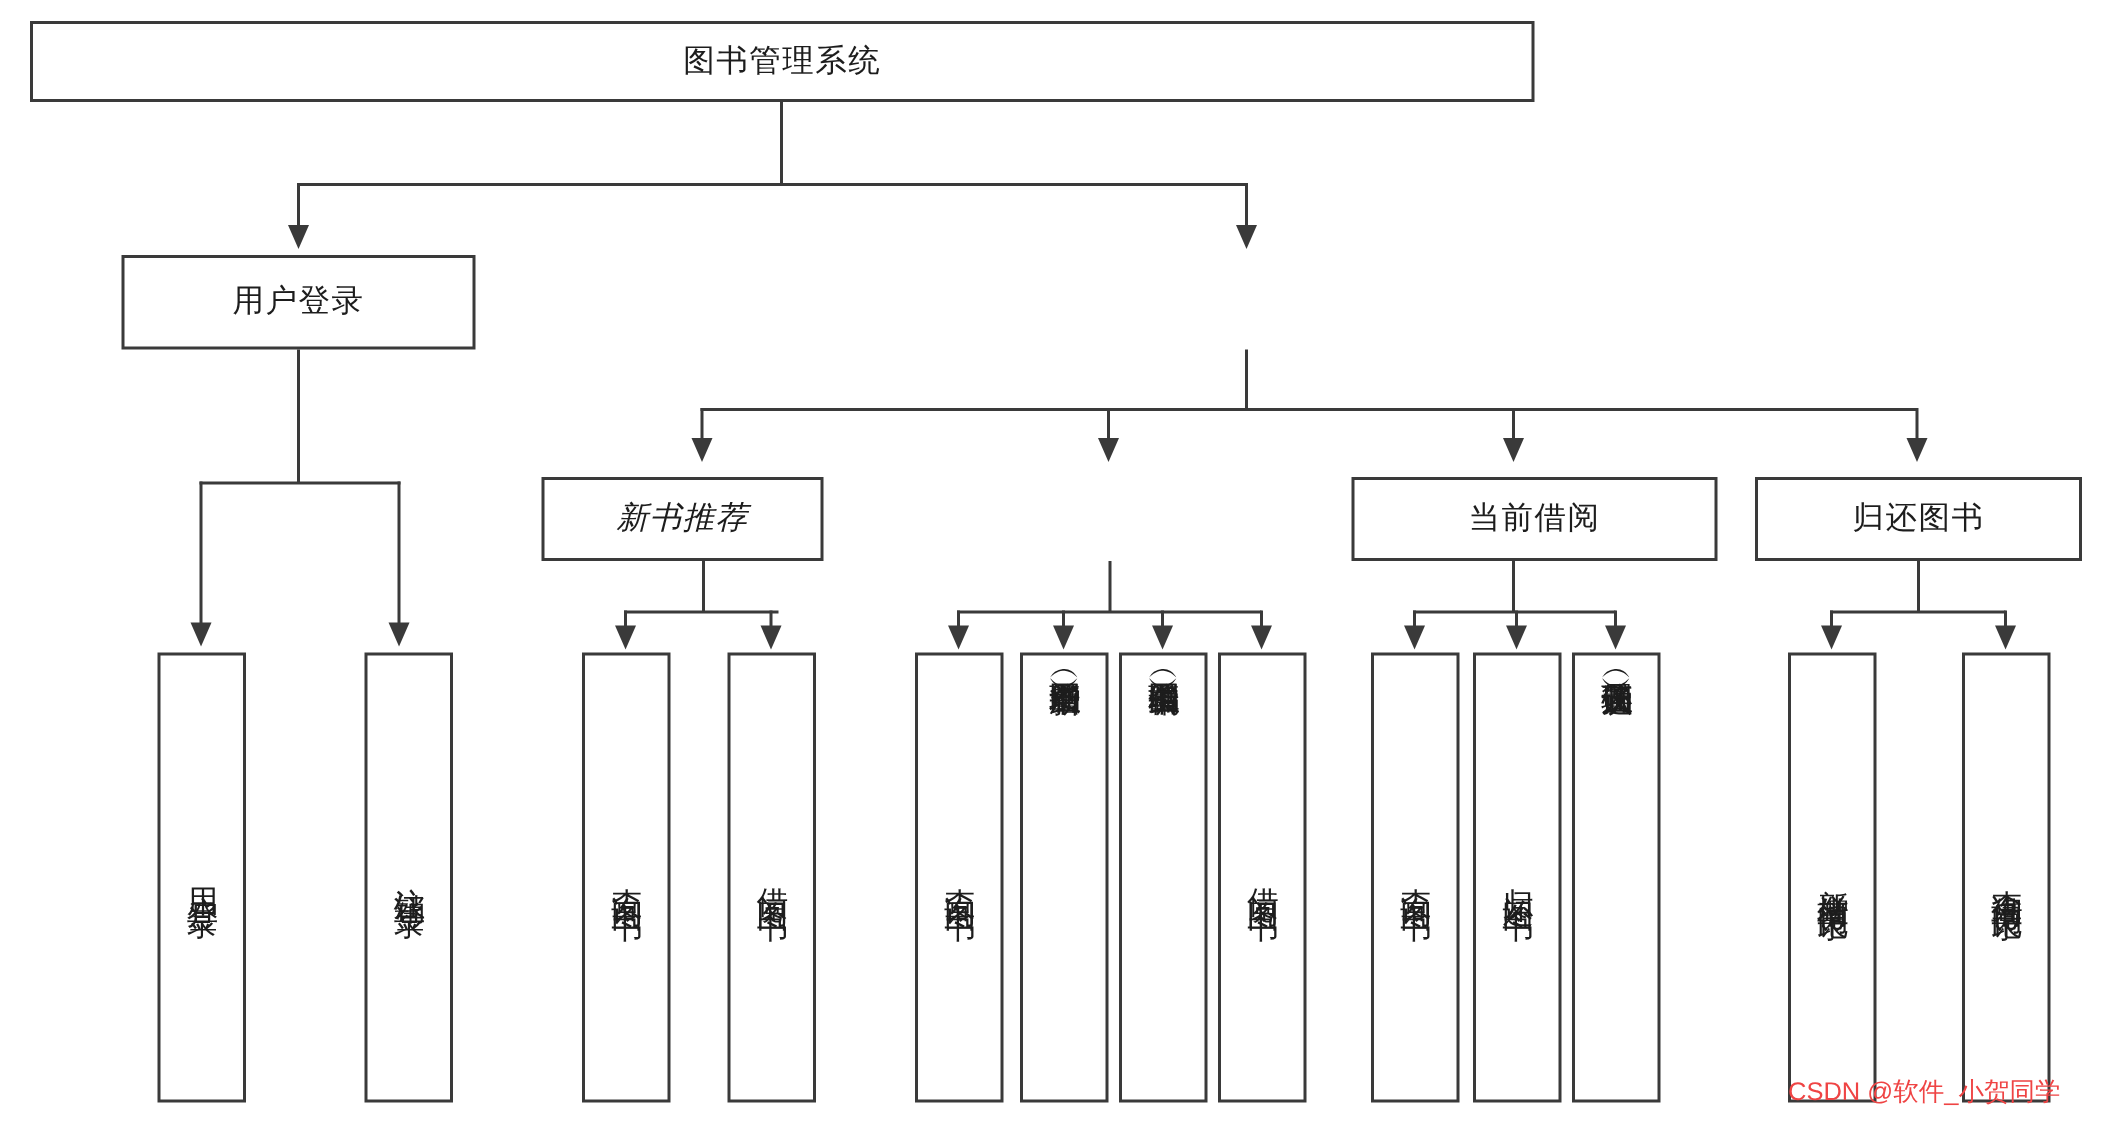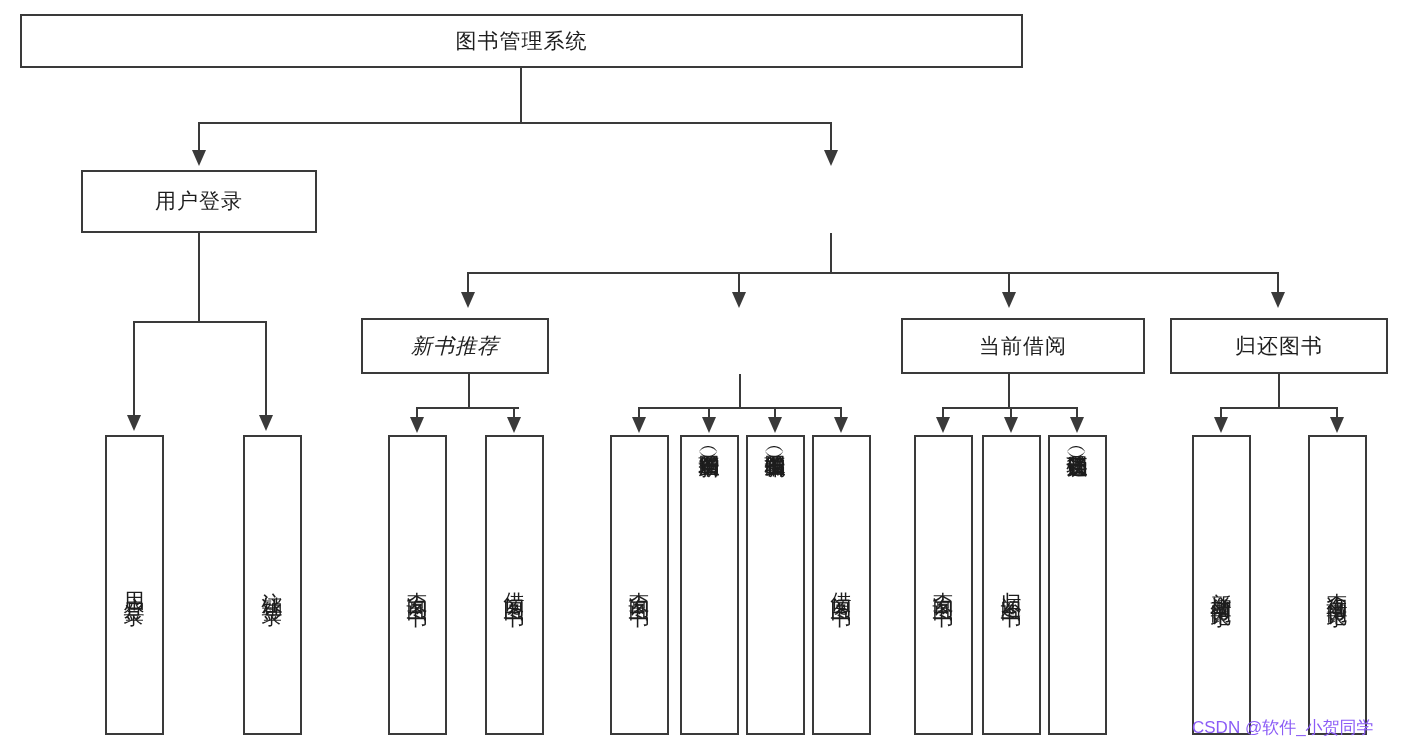--- a/index.html
+++ b/index.html
@@ -85,21 +85,21 @@
     width: 0;
     height: 0;
     border-left: 7px solid transparent;
     border-right: 7px solid transparent;
     border-top: 16px solid #3a3a3a;
   }
 
   
   #watermark {
     position: absolute;
-    color: #8b5cf6;
+    color: #ef4444;
     font-size: 17px;
     white-space: nowrap;
     user-select: none;
   }
 </style>
 </head>
 <body>
 
 <div id="canvas">
 

